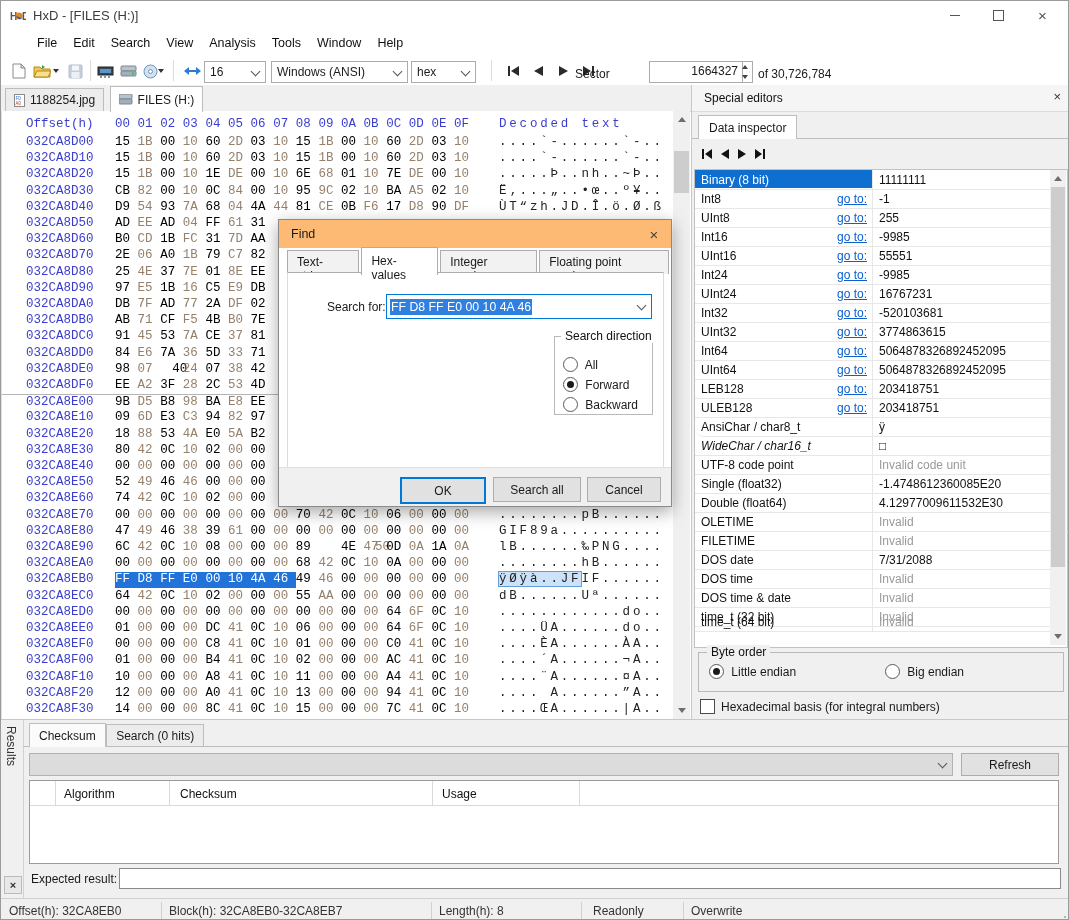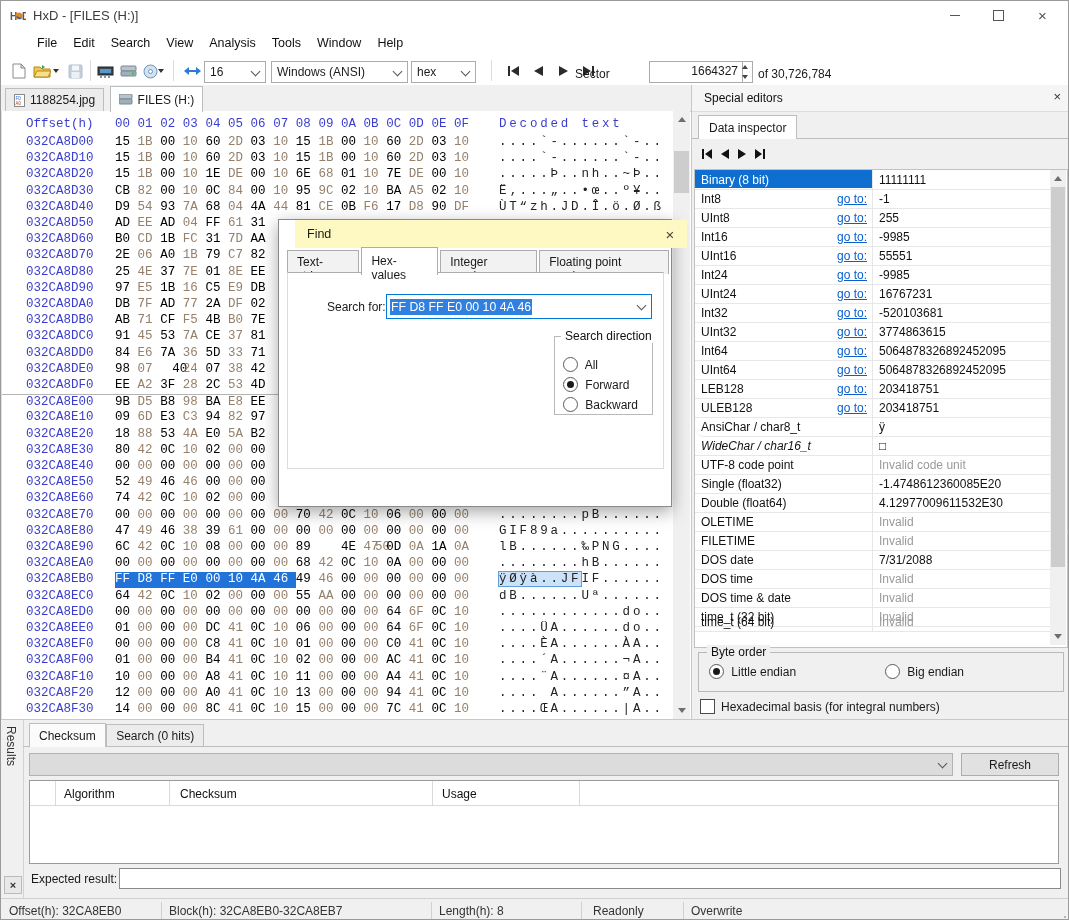--- a/index.html
+++ b/index.html
@@ -82,21 +82,21 @@
   .group{border:1px solid #b9b9b9;}
   .grouplabel{position:absolute;top:-8px;left:8px;background:#f0f0f0;padding:0 4px;color:#111;}
   .radio{display:inline-block;width:13px;height:13px;border:1px solid #5a5a5a;border-radius:50%;background:#fff;vertical-align:-3px;position:relative;}
   .radio.on::after{content:"";position:absolute;left:3px;top:3px;width:7px;height:7px;border-radius:50%;background:#1a1a1a;}
   #bo-group{left:6px;top:567px;width:364px;height:38px;}
   .bo-opt{position:absolute;top:11px;}
   #hexbasis-row{left:8px;top:614px;}
   .checkbox{display:inline-block;width:13px;height:13px;border:1px solid #4a4a4a;background:#fff;vertical-align:-3px;margin-right:6px;}
   
   #find{left:277px;top:218px;width:392px;height:286px;background:#fff;border:1px solid #8a8a8a;box-shadow:0 5px 16px rgba(0,0,0,.35);z-index:10;}
-  #find-titlebar{left:16px;top:0;width:100%;height:28px;background:#fef9c3;}
+  #find-titlebar{left:0;top:0;width:100%;height:28px;background:#fdba74;}
   #find-title{left:12px;top:7px;font-size:12.5px;}
   #find-close{right:0px;top:0px;width:34px;height:28px;display:flex;align-items:center;justify-content:center;font-size:15px;color:#444;}
   #find-tabs{left:8px;top:30px;height:23px;display:flex;}
   .ftab{padding:4px 9px 0 9px;background:#f2f2f2;border:1px solid #acacac;border-bottom:none;margin-right:2px;font-size:12px;height:19px;}
   .ftab.active{background:#fff;margin-top:-3px;padding-top:6px;height:21px;z-index:3;}
   #find-page{left:8px;top:52px;width:375px;height:195px;background:#fff;border:1px solid #dcdcdc;border-top:1px solid #acacac;}
   #find-search-label{left:48px;top:80px;}
   #find-combo{left:107px;top:74px;width:264px;height:23px;border:1px solid #0078d7;background:#fff;display:flex;align-items:center;}
   #find-combo .seltext{margin-left:3px;background:#2f80e0;color:#fff;padding:1px 1px;font-size:12.3px;white-space:nowrap;}
   #find-combo .chev{margin-left:auto;}
@@ -1070,20 +1070,23 @@
     <div id="find-page" class="abs"></div>
     <span id="find-search-label" class="abs">Search for:</span>
     <div id="find-combo" class="abs">
       <span class="seltext">FF D8 FF E0 00 10 4A 46</span>
       <span class="chev"></span>
     </div>
     <div id="dir-group" class="abs group">
       <span class="grouplabel">Search direction</span>
       <span id="find-dirs"><span class="dir-opt" style="top: 20px;"><span class="radio"></span><span style="padding-left: 4px;"> All</span></span><span class="dir-opt" style="top: 40px;"><span class="radio on"></span><span style="padding-left: 4px;"> Forward</span></span><span class="dir-opt" style="top: 60px;"><span class="radio"></span><span style="padding-left: 4px;"> Backward</span></span></span>
     </div>
+    <div id="find-btnstrip" class="abs">
+      <span id="find-btns"><div class="fbtn default" style="left: 121px; width: 82px;">OK</div><div class="fbtn" style="left: 214px; width: 86px;">Search all</div><div class="fbtn" style="left: 308px; width: 72px;">Cancel</div></span>
+    </div>
   </div>
 
   <div id="results" class="abs">
     <div id="res-side" class="abs">
       <span id="res-side-label" class="abs">Results</span>
       <div id="res-close" class="abs">
           <span>×</span>
         </div>
     </div>
     <span id="res-tabs"><div class="rtab active" style="left: 28px;">Checksum</div><div class="rtab" style="left: 105.2px;">Search (0 hits)</div></span>

